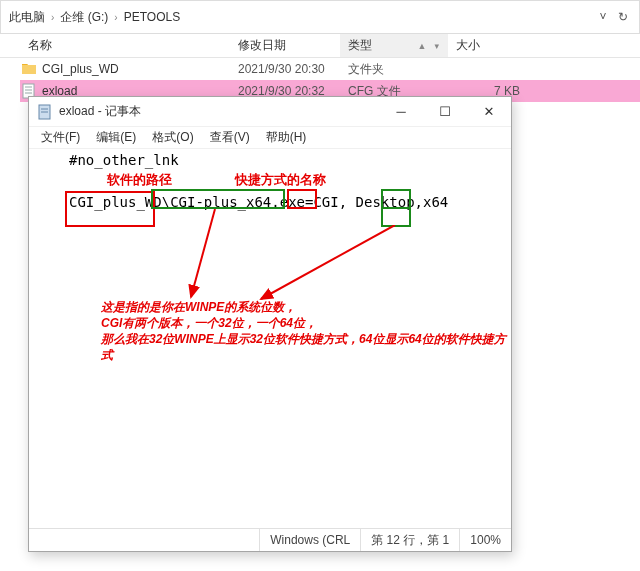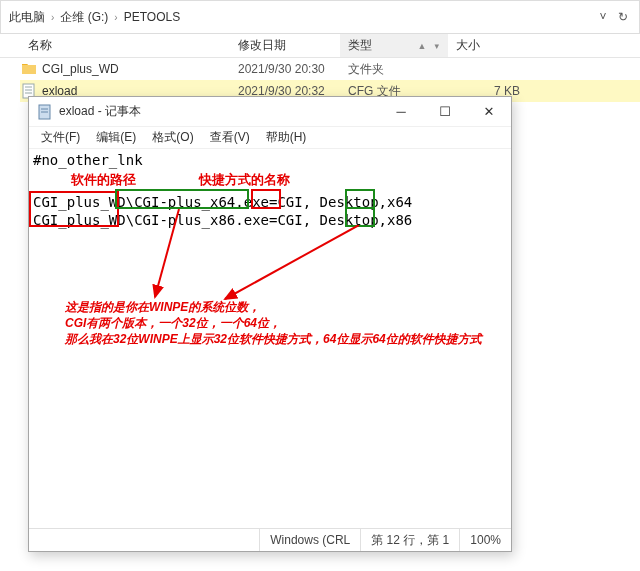--- a/index.html
+++ b/index.html
@@ -18,37 +18,37 @@
 .cols .sort { margin-left: auto; margin-right: 4px; color: #888; font-size: 9px; }
 .cols .dd { color: #888; font-size: 9px; margin-left: 4px; }
 .c-name { width: 210px; text-align: center; }
 .c-date { width: 110px; }
 .c-type { width: 108px; background: #f0f0f0; }
 .c-size { width: 80px; }
 
 
 .files { padding-left: 20px; }
 .frow { display: flex; height: 22px; align-items: center; }
-.frow.sel { background: #fef9c3; }
+.frow.sel { background: #f9a8d4; }
 .frow .ic { width: 18px; height: 18px; margin-right: 4px; display: flex; align-items: center; justify-content: center; }
 .frow .fname { width: 188px; font-size: 12px; color: #333; }
 .frow .fdate { width: 110px; font-size: 12px; color: #555; padding-left: 8px; }
 .frow .ftype { width: 108px; font-size: 12px; color: #555; padding-left: 8px; }
 .frow .fsize { width: 80px; font-size: 12px; color: #555; text-align: right; padding-right: 8px; }
 
 
 .notepad { position: absolute; left: 28px; top: 96px; width: 484px; height: 456px; border: 1px solid #a5a5a5; background: #fff; box-shadow: 2px 4px 12px rgba(0,0,0,.2); display: flex; flex-direction: column; }
 .np-title { height: 30px; display: flex; align-items: center; padding: 0 0 0 8px; background: #fff; border-bottom: 1px solid #f0f0f0; }
 .np-title .ic { width: 16px; height: 16px; margin-right: 6px; }
 .np-title .txt { font-size: 12px; color: #333; }
 .np-ctrls { margin-left: auto; display: flex; }
 .np-ctrls > div { width: 44px; height: 30px; display: flex; align-items: center; justify-content: center; color: #333; font-size: 13px; }
 .np-menu { height: 22px; display: flex; align-items: center; padding: 0 4px; border-bottom: 1px solid #f0f0f0; }
 .np-menu > span { padding: 2px 8px; font-size: 12px; color: #333; }
-.np-body { flex: 1; position: relative; padding: 2px 4px; font-family: "SimSun", monospace; font-size: 14px; color: #000; overflow: hidden; }
+.np-body { flex: 1; position: relative; padding: 2px 4px; font-family: "SimSun", monospace; font-size: 14px; color: #000; overflow: hidden; margin-left: 36px; }
 .np-line { line-height: 18px; white-space: pre; }
 .np-status { height: 23px; border-top: 1px solid #e0e0e0; display: flex; align-items: center; font-size: 12px; color: #444; }
 .np-status > div { border-left: 1px solid #e0e0e0; padding: 0 10px; height: 100%; display: flex; align-items: center; }
 .np-status .spacer { flex: 1; border: none; }
 
 
 .anno-box { position: absolute; border: 2px solid; pointer-events: none; }
 .anno-label { position: absolute; color: #e60000; font-size: 13px; font-weight: bold; font-family: "SimSun", sans-serif; }
 .anno-note { position: absolute; color: #e60000; font-size: 12px; font-weight: bold; font-family: "SimSun", sans-serif; line-height: 16px; font-style: italic; }
 
@@ -138,21 +138,20 @@
     <span>文件(F)</span>
     <span>编辑(E)</span>
     <span>格式(O)</span>
     <span>查看(V)</span>
     <span>帮助(H)</span>
   </div>
   <div class="np-body">
     <div class="np-line">#no_other_lnk</div>
     <div class="np-line" style="height:24px;"></div>
     <div class="np-line">CGI_plus_WD\CGI-plus_x64.exe=CGI, Desktop,x64</div>
-    <div class="np-line">CGI_plus_WD\CGI-plus_x86.exe=CGI, Desktop,x86</div>
 
     <div class="anno-box" style="left:0px; top:42px; width:90px; height:36px; border-color:#e60000;"></div>
     <div class="anno-box" style="left:86px; top:40px; width:134px; height:20px; border-color:#1a8a1a;"></div>
     <div class="anno-box" style="left:222px; top:40px; width:30px; height:20px; border-color:#e60000;"></div>
     <div class="anno-box" style="left:316px; top:40px; width:30px; height:20px; border-color:#1a8a1a;"></div>
     <div class="anno-box" style="left:316px; top:58px; width:30px; height:20px; border-color:#1a8a1a;"></div>
 
     <div class="anno-label" style="left:42px; top:22px;">软件的路径</div>
     <div class="anno-label" style="left:170px; top:22px;">快捷方式的名称</div>
 

